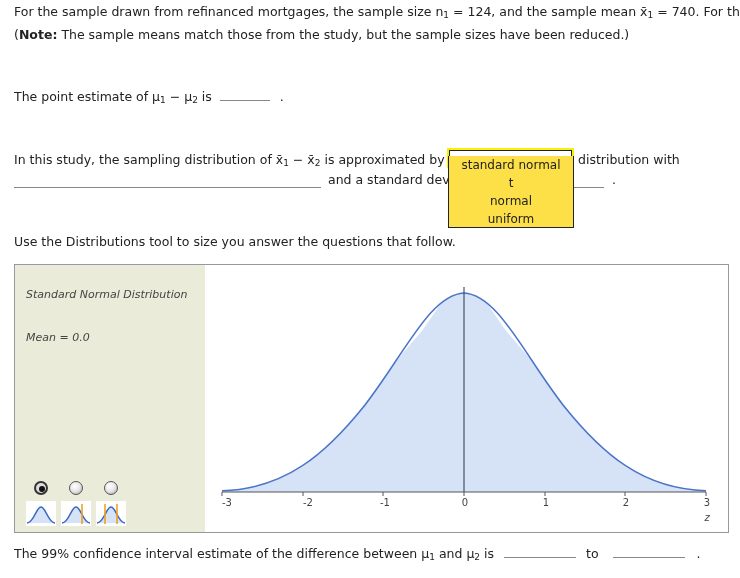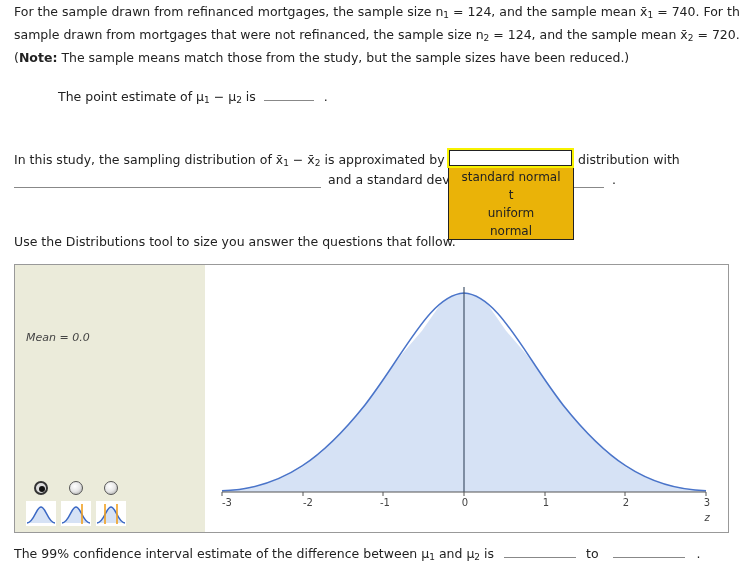--- a/index.html
+++ b/index.html
@@ -3,50 +3,47 @@
 <meta charset="utf-8">
 <style>
   html, body { margin:0; padding:0; background:#ffffff; }
   body { width:740px; height:578px; position:relative; overflow:hidden;
          font-family:"DejaVu Sans", sans-serif; font-size:12.5px; color:#222; }
   .abs { position:absolute; }
   .para { left:14px; top:2px; width:716px; line-height:20px; }
   .line { white-space:nowrap; }
   sub { font-size:9px; vertical-align:-2px; }
   .blank { display:inline-block; border-bottom:1px solid #888; height:12px; vertical-align:baseline; }
-  .q1 { left:14px; top:87px; line-height:20px; white-space:nowrap;margin-left:44px; }
+  .q1 { left:14px; top:87px; line-height:20px; white-space:nowrap; }
   .q2 { left:14px; top:150px; line-height:20px; white-space:nowrap; }
   .q2b { left:14px; top:170px; width:600px; height:20px; }
   .q3 { left:14px; top:234px; white-space:nowrap; }
   .dd-box { left:447px; top:148px; width:127px; height:20px; border:2px solid #f7f200;
             background:#fff; box-sizing:border-box; }
   .dd-box-inner { position:absolute; left:0; top:0; right:0; bottom:0; border:1px solid #222; }
-  .dd-list { left:448px; top:168px; width:126px; height:72px; border:1px solid #222; border-top:none;
-             background:#eab308; box-sizing:border-box; text-align:center; }
+  .dd-list { left:448px; top:156px; width:126px; height:72px; border:1px solid #222; border-top:none;
+             background:#fde047; box-sizing:border-box; text-align:center; }
   .dd-item { height:18px; line-height:18px; font-size:12px; cursor:pointer; }
   .panel { left:14px; top:264px; width:715px; height:269px; border:1px solid #999; box-sizing:border-box; background:#fff; }
   .side { position:absolute; left:0; top:0; width:190px; height:100%; background:#ebebda; }
   .side .t { position:absolute; left:11px; font-style:italic; font-size:11px; color:#444; white-space:nowrap; }
   .radio { position:absolute; width:12px; height:12px; border-radius:50%; border:1px solid #555;
            background:radial-gradient(circle at 40% 35%, #ffffff 0%, #e6e6e6 50%, #9a9a9a 100%); }
   .radio.sel::after { content:""; position:absolute; left:3px; top:3px; width:6px; height:6px; border-radius:50%; background:#111; }
   .radio.sel { border:2px solid #333; width:10px; height:10px; background:#ddd; }
   .thumb { position:absolute; top:236px; width:30px; height:25px; background:#fff; }
   .q4 { left:14px; top:544px; white-space:nowrap; line-height:20px; }
   .tick-label { position:absolute; font-size:10px; color:#444; transform:translateX(-50%); }
 </style>
 </head>
 <body>
 
 <div class="abs para">
   <div class="line">
     <span>For the sample drawn from refinanced mortgages, the sample size n</span><sub>1</sub><span> = 124, and the sample mean x̄</span><sub>1</sub><span> = 740. For the</span>
-  </div>
-  <div class="line">
-    <span>sample drawn from mortgages that were not refinanced, the sample size n</span><sub>2</sub><span> = 124, and the sample mean x̄</span><sub>2</sub><span> = 720.</span>
   </div>
   <div class="line">
     <span>(</span><b>Note:</b><span> The sample means match those from the study, but the sample sizes have been reduced.)</span>
   </div>
 </div>
 
 <div class="abs q1">
   <span>The point estimate of μ</span><sub>1</sub><span> − μ</span><sub>2</sub><span> is</span>
   <span class="blank" style="width:50px;margin-left:4px;"></span>
   <span style="margin-left:6px;">.</span>
@@ -63,28 +60,29 @@
   <span class="abs" style="left:560px;top:17px;width:30px;border-bottom:1px solid #888;"></span>
   <span class="abs" style="left:598px;top:2px;">.</span>
 </div>
 
 <div class="abs dd-box">
   <div class="dd-box-inner"></div>
 </div>
 <div class="abs dd-list">
   <div class="dd-item">standard normal</div>
   <div class="dd-item">t</div>
+  <div class="dd-item">normal</div>
   <div class="dd-item">uniform</div>
-  <div class="dd-item">normal</div>
 </div>
 
 <div class="abs q3">Use the Distributions tool to size you answer the questions that follow.</div>
 
 <div class="abs panel">
   <div class="side">
+    <div class="t" style="top:23px;">Standard Normal Distribution</div>
     <div class="t" style="top:46px;margin-top:20px;">Mean = 0.0</div>
 
     <div class="radio sel" style="left:19px;top:216px;"></div>
     <div class="radio" style="left:54px;top:216px;"></div>
     <div class="radio" style="left:89px;top:216px;"></div>
 
     <div class="thumb" style="left:11px;">
       <svg width="30" height="25" viewBox="0 0 30 25">
         <path d="M1 22 C8 22 10 6 15 6 C20 6 22 22 29 22 Z" fill="#d6e2f5"></path>
         <path d="M1 22 C8 22 10 6 15 6 C20 6 22 22 29 22" fill="none" stroke="#3a68c4" stroke-width="1.6"></path>

